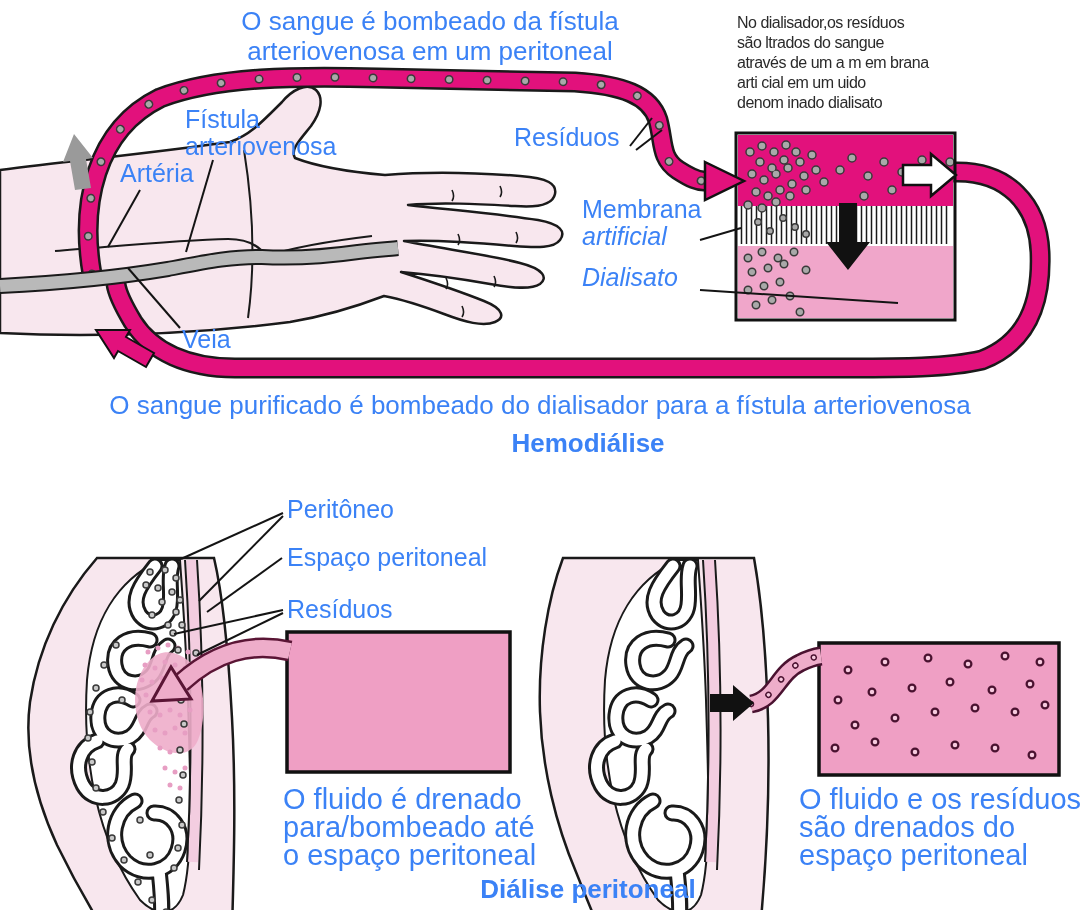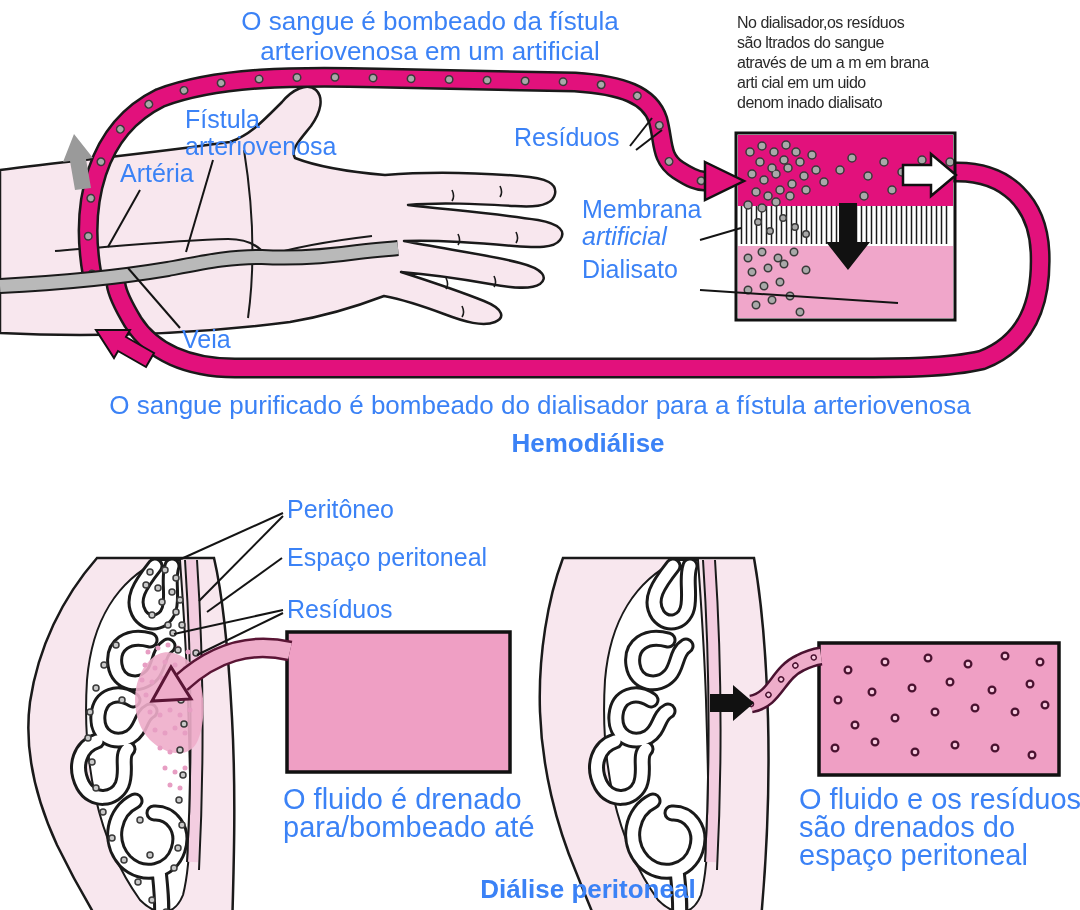--- a/index.html
+++ b/index.html
@@ -134,45 +134,46 @@
   <g stroke="#141414" stroke-width="2">
     <line x1="283" y1="513" x2="181" y2="559"></line>
     <line x1="283" y1="516" x2="199" y2="601"></line>
     <line x1="282" y1="558" x2="207" y2="612"></line>
     <line x1="283" y1="610" x2="174" y2="634"></line>
     <line x1="283" y1="613" x2="197" y2="655"></line>
   </g>
 </svg>
 
   <div class="t ttl" style="left:180px;top:6px;width:500px;text-align:center;">O sangue é bombeado da fístula</div>
-  <div class="t ttl" style="left:180px;top:36px;width:500px;text-align:center;">arteriovenosa em um artificial</div>
+  <div class="t ttl" style="left:180px;top:36px;width:500px;text-align:center;">arteriovenosa em um peritoneal</div>
 
   <div class="t mono" style="left:737px;top:13px;">No dialisador,os resíduos</div>
   <div class="t mono" style="left:737px;top:33px;">são  ltrados do sangue</div>
   <div class="t mono" style="left:737px;top:53px;">através de um a m em brana</div>
   <div class="t mono" style="left:737px;top:73px;">arti cial em um  uido</div>
   <div class="t mono" style="left:737px;top:93px;">denom inado dialisato</div>
 
   <div class="t" style="left:185px;top:106px;">Fístula</div>
   <div class="t" style="left:185px;top:133px;">arteriovenosa</div>
   <div class="t" style="left:120px;top:160px;">Artéria</div>
   <div class="t" style="left:182px;top:326px;">Veia</div>
   <div class="t" style="left:514px;top:124px;">Resíduos</div>
   <div class="t" style="left:582px;top:196px;">Membrana</div>
   <div class="t" style="left:582px;top:223px;font-style:italic;">artificial</div>
-  <div class="t" style="left:582px;top:256px;">Dialisato</div>
+  <div class="t" style="left:582px;top:264px;font-style:italic;">Dialisato</div>
 
   <div class="t ttl c" style="top:390px;">O sangue purificado é bombeado do dialisador para a fístula arteriovenosa</div>
   <div class="t ttl c b" style="top:428px;">Hemodiálise</div>
 
   <div class="t" style="left:287px;top:496px;">Peritôneo</div>
   <div class="t" style="left:287px;top:544px;">Espaço peritoneal</div>
   <div class="t" style="left:287px;top:596px;">Resíduos</div>
 
   <div class="t cap" style="left:283px;top:785px;">O fluido é drenado</div>
   <div class="t cap" style="left:283px;top:813px;">para/bombeado até</div>
+  <div class="t cap" style="left:283px;top:841px;">o espaço peritoneal</div>
 
   <div class="t cap" style="left:799px;top:785px;">O fluido e os resíduos</div>
   <div class="t cap" style="left:799px;top:813px;">são drenados do</div>
   <div class="t cap" style="left:799px;top:841px;">espaço peritoneal</div>
 
   <div class="t ttl c b" style="top:874px;">Diálise peritoneal</div>
 </div>
 
 </body></html>

